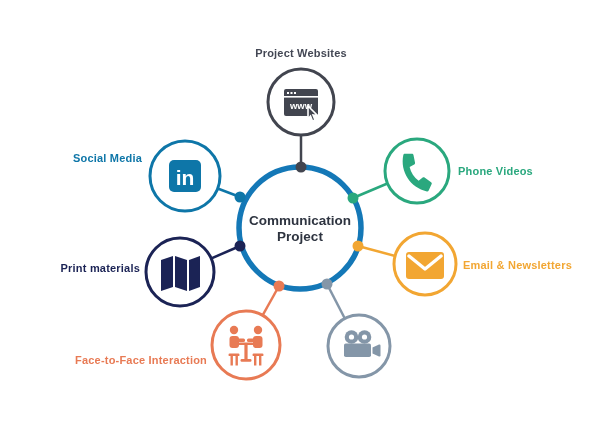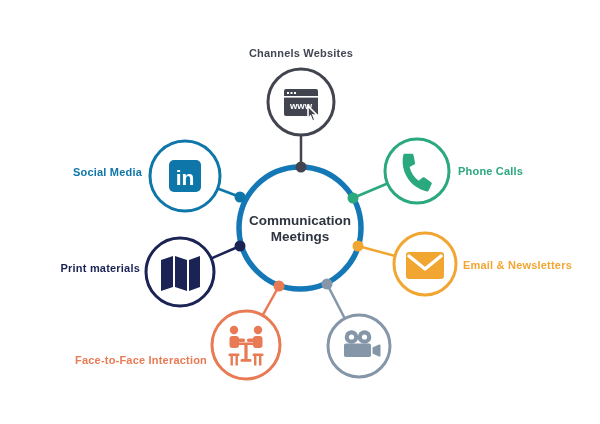--- a/index.html
+++ b/index.html
@@ -128,27 +128,27 @@
     <g>
       <circle cx="351.5" cy="337" r="6.8" fill="#8496a8"></circle>
       <circle cx="351.5" cy="337" r="2.6" fill="#ffffff"></circle>
       <circle cx="364.5" cy="337" r="6.8" fill="#8496a8"></circle>
       <circle cx="364.5" cy="337" r="2.6" fill="#ffffff"></circle>
       <rect x="344" y="343.5" width="27" height="13.5" rx="1.8" fill="#8496a8"></rect>
       <path d="M372.5 347.5 L379 344.5 Q380.5 344 380.5 345.8 L380.5 355.2 Q380.5 357 379 356.5 L372.5 353.5 Z" fill="#8496a8"></path>
     </g>
   </svg>
 
-  <div class="center-label">Communication Meetings</div>
+  <div class="center-label">Communication Project</div>
 
-  <div class="node-label lbl-project" style="left:201px;top:47px;width:200px;text-align:center;">Channels Websites</div>
+  <div class="node-label lbl-project" style="left:201px;top:47px;width:200px;text-align:center;">Project Websites</div>
 
-  <div class="node-label lbl-social" style="right:458px;top:166px;">Social Media</div>
+  <div class="node-label lbl-social" style="right:458px;top:152px;">Social Media</div>
 
-  <div class="node-label lbl-phone" style="left:458px;top:165px;">Phone Calls</div>
+  <div class="node-label lbl-phone" style="left:458px;top:165px;">Phone Videos</div>
 
   <div class="node-label lbl-print" style="right:460px;top:262px;">Print materials</div>
 
   <div class="node-label lbl-email" style="left:463px;top:259px;">Email &amp; Newsletters</div>
 
   <div class="node-label lbl-face" style="right:393px;top:339px;margin-top:15px;">Face-to-Face Interaction</div>
 
 
 </div>
 

